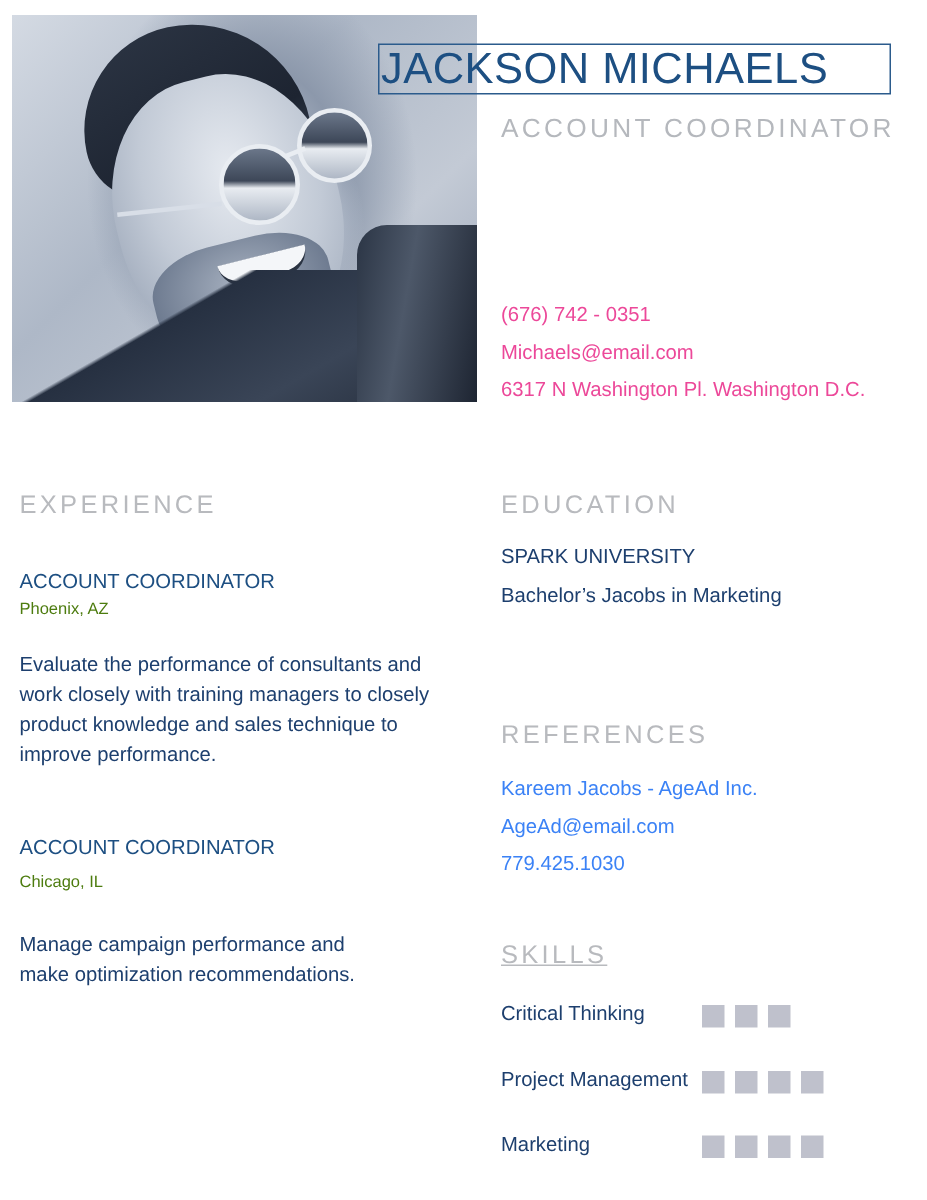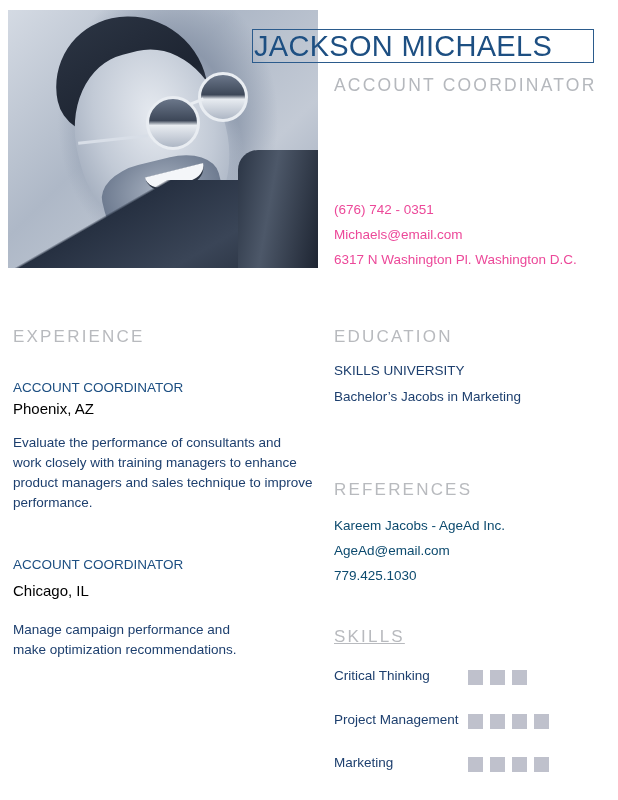--- a/index.html
+++ b/index.html
@@ -33,24 +33,24 @@
   .name {
     position: absolute; left: 254px; top: 27px; font-size: 29px; line-height: 38px; letter-spacing: 0.3px;
     color: #1d4f82; white-space: nowrap; font-weight: normal;
   }
   .role {
     position: absolute; left: 334px; top: 75px; font-size: 17.5px; letter-spacing: 2.2px; color: #b5b8bd; white-space: nowrap;
   }
   .contact { position: absolute; left: 334px; font-size: 13.5px; color: #ec4899; white-space: nowrap; }
   .section-head { position: absolute; font-size: 17px; letter-spacing: 2.2px; color: #b8babe; white-space: nowrap; }
   .job-title { position: absolute; left: 13px; font-size: 13.5px; color: #1d4f82; white-space: nowrap; }
-  .job-loc { position: absolute; left: 13px; font-size: 15px; color: #000000; white-space: nowrap; }
+  .job-loc { position: absolute; left: 13px; font-size: 11px; color: #4d7c0f; white-space: nowrap; }
   .job-desc { position: absolute; left: 13px; width: 300px; font-size: 13.5px; line-height: 20px; color: #1d3f6e; }
   .edu { position: absolute; left: 334px; font-size: 13.5px; color: #1d3f6e; white-space: nowrap; }
-  .ref { position: absolute; left: 334px; font-size: 13.5px; color: #0c4a6e; white-space: nowrap; text-align: right; }
+  .ref { position: absolute; left: 334px; font-size: 13.5px; color: #3b82f6; white-space: nowrap; text-align: right; }
   .skill-label { position: absolute; left: 334px; font-size: 13.5px; color: #1d3f6e; white-space: nowrap; }
   .skill-bar { position: absolute; left: 468px; display: flex; gap: 7px; }
   .skill-bar .sq { width: 15px; height: 15px; background: #bfc1cc; }
 </style>
 </head>
 <body>
 
 <div class="photo">
   <div class="hair"></div>
   <div class="face"></div>
@@ -69,28 +69,28 @@
 <div class="role">ACCOUNT COORDINATOR</div>
 
 <div class="contact" style="top:202px;">(676) 742 - 0351</div>
 <div class="contact" style="top:227px;">Michaels@email.com</div>
 <div class="contact" style="top:252px;">6317 N Washington Pl. Washington D.C.</div>
 
 <div class="section-head" style="left:13px; top:327px;">EXPERIENCE</div>
 
 <div class="job-title" style="top:380px;">ACCOUNT COORDINATOR</div>
 <div class="job-loc" style="top:400px;">Phoenix, AZ</div>
-<div class="job-desc" style="top:433px;">Evaluate the performance of consultants and work closely with training managers to enhance product managers and sales technique to improve performance.</div>
+<div class="job-desc" style="top:433px;">Evaluate the performance of consultants and work closely with training managers to closely product knowledge and sales technique to improve performance.</div>
 
 <div class="job-title" style="top:557px;">ACCOUNT COORDINATOR</div>
 <div class="job-loc" style="top:582px;">Chicago, IL</div>
 <div class="job-desc" style="top:620px; width:240px;">Manage campaign performance and make optimization recommendations.</div>
 
 <div class="section-head" style="left:334px; top:327px;">EDUCATION</div>
-<div class="edu" style="top:363px;">SKILLS UNIVERSITY</div>
+<div class="edu" style="top:363px;">SPARK UNIVERSITY</div>
 <div class="edu" style="top:389px;">Bachelor’s Jacobs in Marketing</div>
 
 <div class="section-head" style="left:334px; top:480px;">REFERENCES</div>
 <div class="ref" style="top:518px;">Kareem Jacobs - AgeAd Inc.</div>
 <div class="ref" style="top:543px;">AgeAd@email.com</div>
 <div class="ref" style="top:568px;">779.425.1030</div>
 
 <div class="section-head" style="left:334px; top:627px;text-decoration:underline;">SKILLS</div>
 
 <div class="skill-label" style="top:668px;">Critical Thinking</div>

